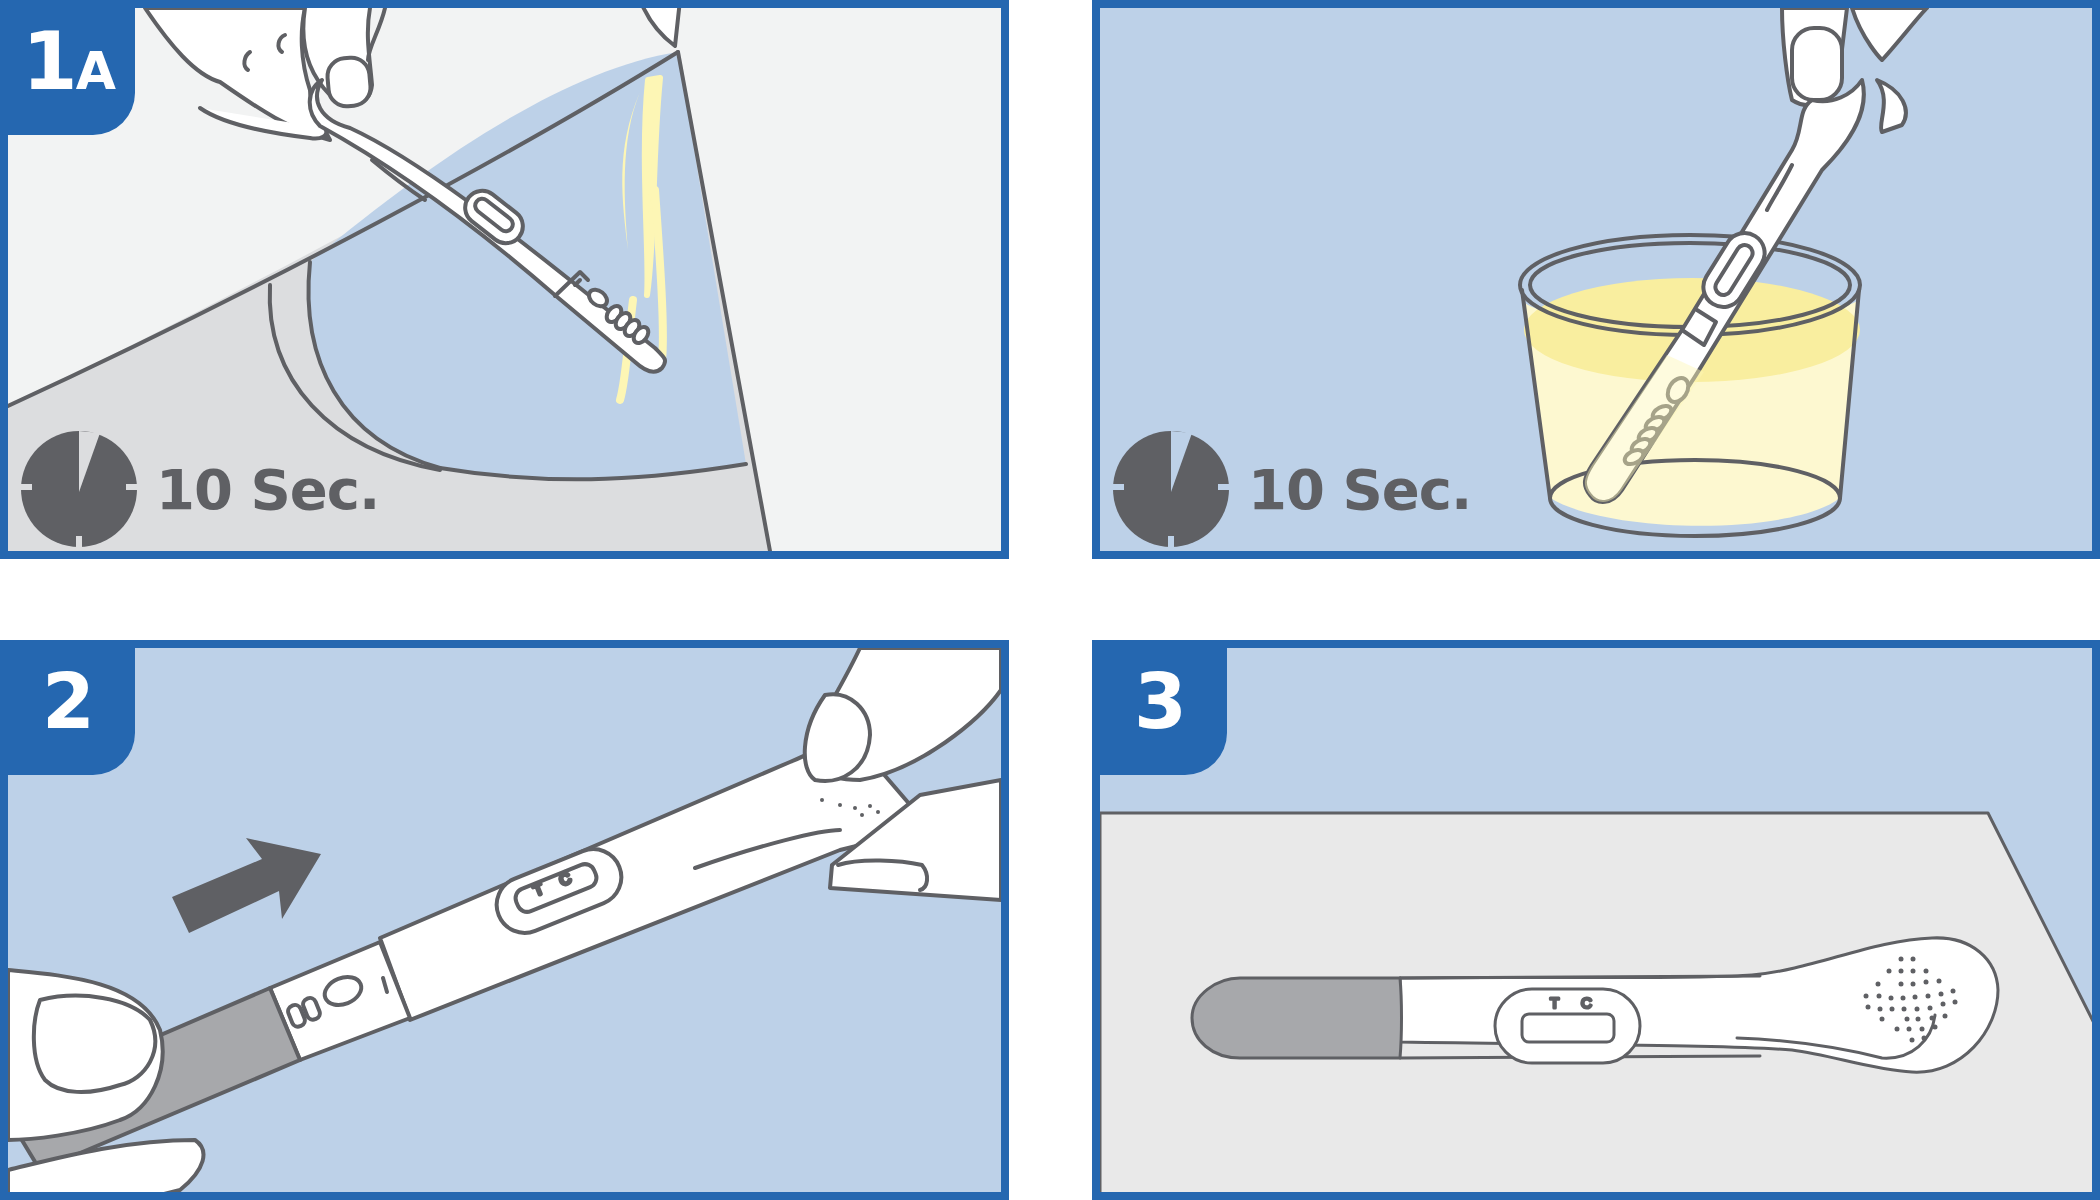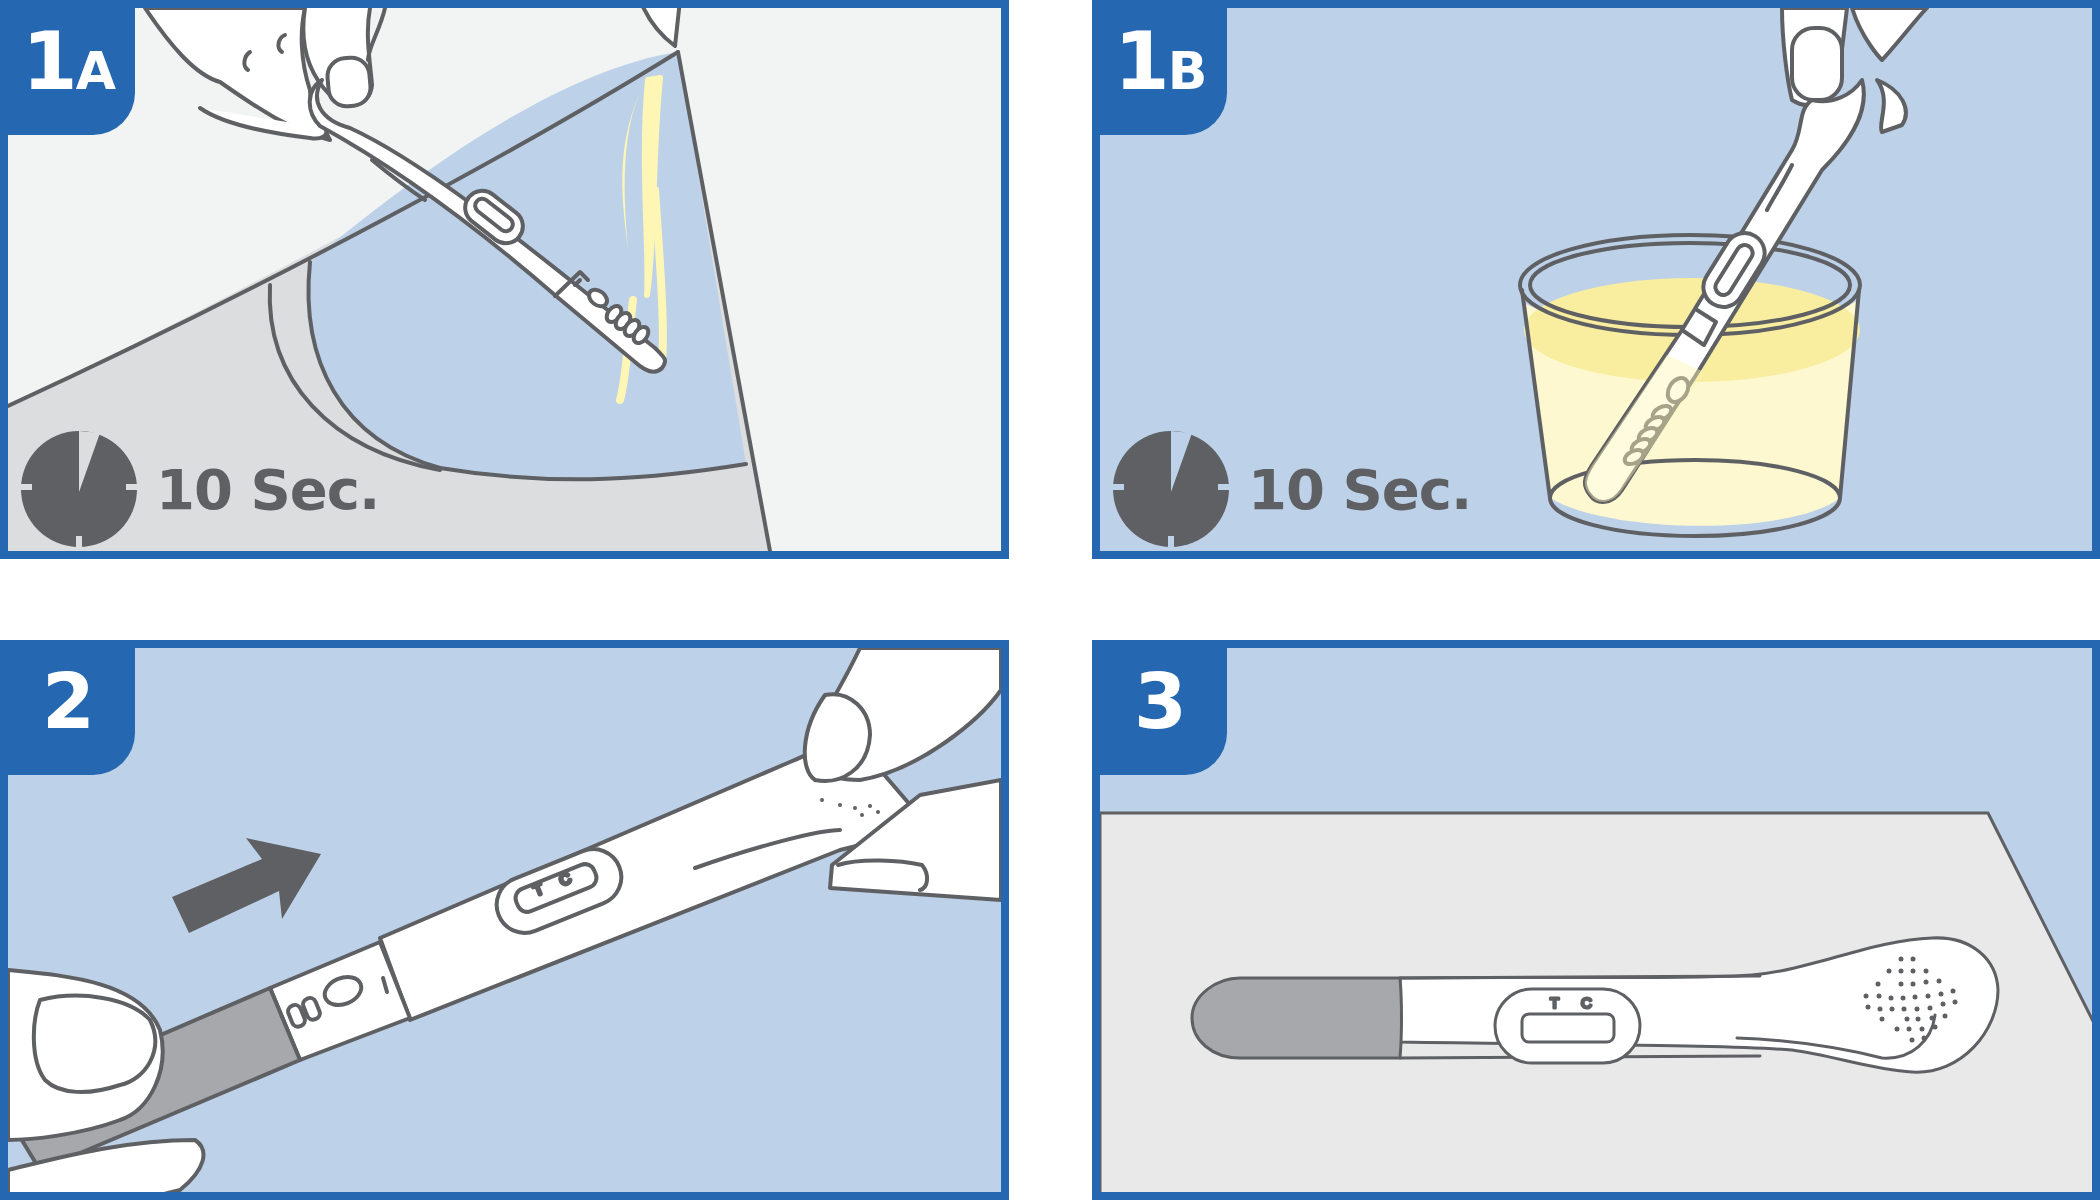--- a/index.html
+++ b/index.html
@@ -72,23 +72,20 @@
       <path d="M59 1 L 59 62 L 80 3" fill="#dcdddf" stroke="none"></path>
       <rect x="0" y="54" width="12" height="6" fill="#dcdddf"></rect>
       <rect x="106" y="54" width="12" height="6" fill="#dcdddf"></rect>
       <rect x="56" y="106" width="6" height="12" fill="#dcdddf"></rect>
     </svg>
     <span class="label">10 Sec.</span>
   </div>
 </div>
 
 <div class="panel" style="left:1092px;top:0;width:1008px;height:559px;background:#bdd1e8;">
-  <div class="badge">
-    <div class="num"><span>1</span><span class="sub">B</span></div>
-  </div>
   <svg class="art" width="1008" height="559" viewBox="0 0 1008 559">
     <g stroke="#5f6064" stroke-width="4" stroke-linejoin="round" stroke-linecap="round">
 
       <path d="M430 300 C 450 330, 720 330, 767 300 L 748 498 C 700 535, 520 535, 458 498 Z" fill="#fdf8d0" stroke="none"></path>
       <ellipse cx="600" cy="330" rx="168" ry="52" fill="#f9ee9f" stroke="none"></ellipse>
 
       <path d="M430 290 L 458 498" fill="none"></path>
       <path d="M767 290 L 748 498" fill="none"></path>
       <ellipse cx="603" cy="498" rx="145" ry="38" fill="none"></ellipse>
 

